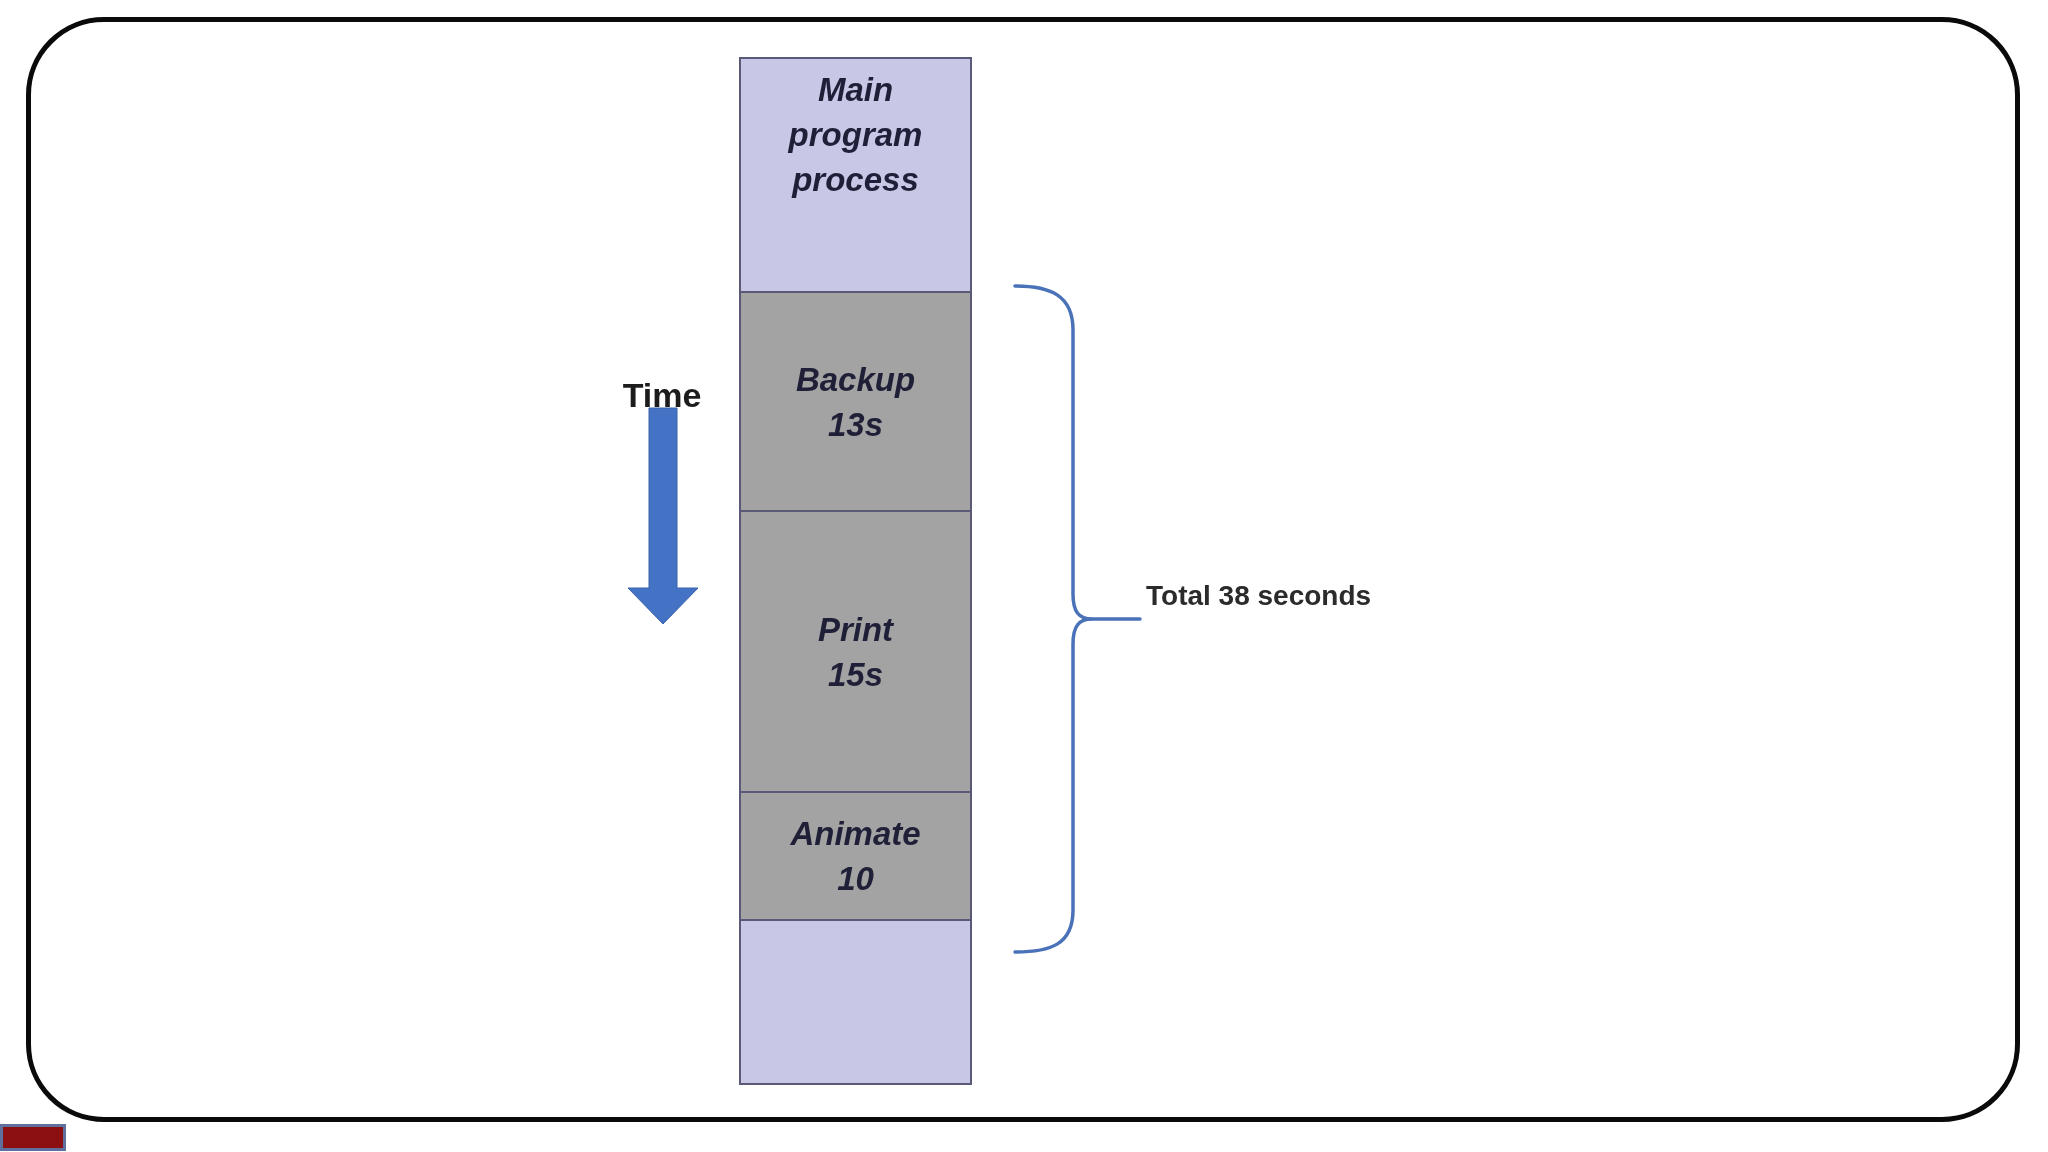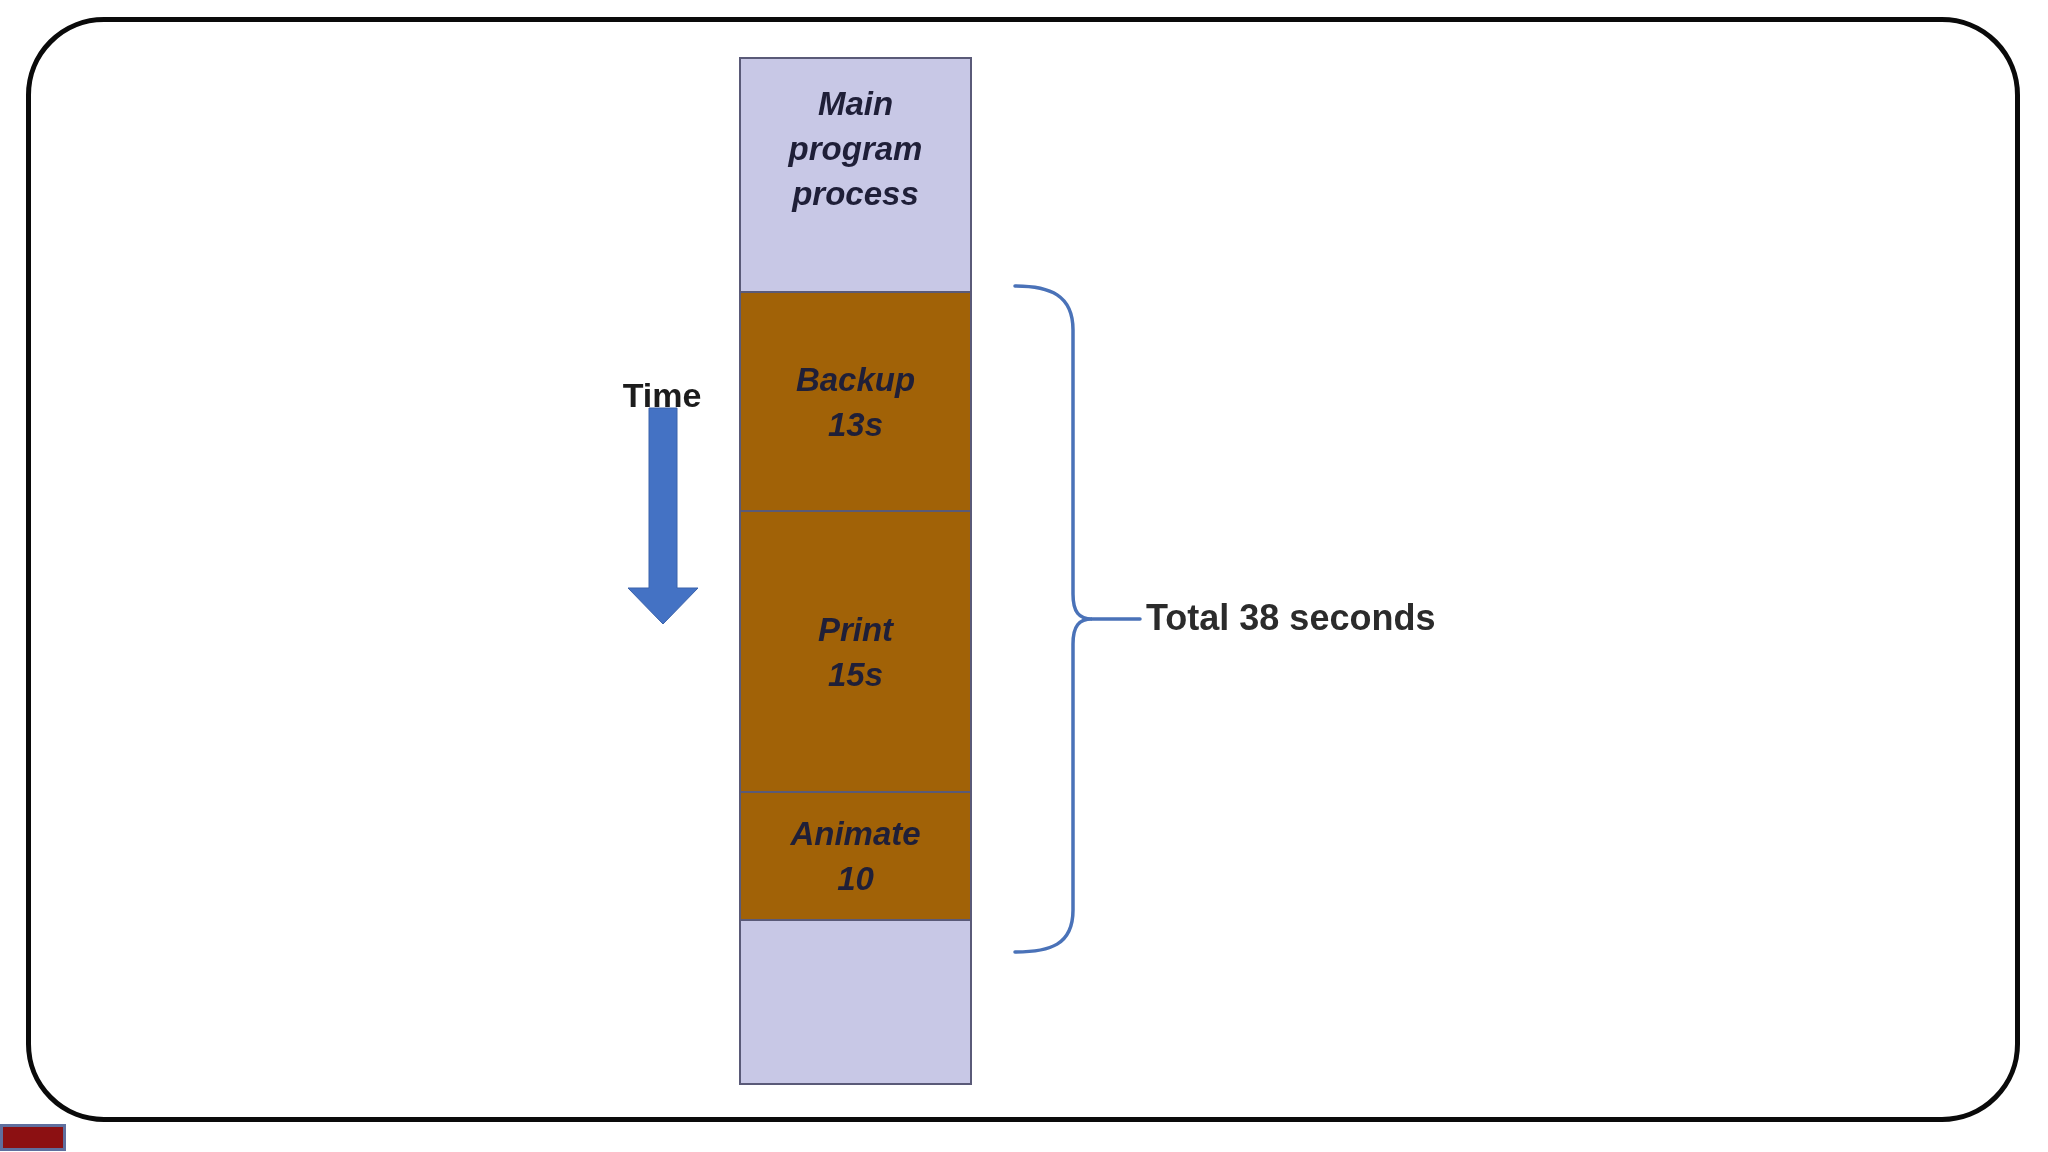--- a/index.html
+++ b/index.html
@@ -46,22 +46,22 @@
     text-align: center;
     font-style: italic;
     font-weight: bold;
     font-size: 33px;
     line-height: 45px;
     color: #1f1f38;
     white-space: pre-line;
     border-bottom: 2px solid #5a5a78;
   }
   .segment.dark  { background: #c8c8e6; }
-  .segment.light { background: #a16207; }
-  .segment.top-aligned { justify-content: flex-start; padding-top: 22px; }
+  .segment.light { background: #a3a3a3; }
+  .segment.top-aligned { justify-content: flex-start; padding-top: 8px; }
   .segment:last-child { border-bottom: none; }
 
   .seg-main    { height: 234px; }
   .seg-backup  { height: 219px; }
   .seg-print   { height: 281px; }
   .seg-animate { height: 128px; }
   .seg-spare   { flex: 1; }
 
   .time-label {
     position: absolute;
@@ -80,22 +80,22 @@
     top: 402px;
   }
   .brace-svg {
     position: absolute;
     left: 1000px;
     top: 275px;
   }
   .total-label {
     position: absolute;
     left: 1146px;
-    top: 597px;
-    font-size: 36px;
+    top: 580px;
+    font-size: 28px;
     font-weight: bold;
     color: #2b2b2b;
     white-space: nowrap;
   }
   .red-chip {
     position: absolute;
     left: 0px;
     top: 1124px;
     width: 60px;
     height: 21px;

